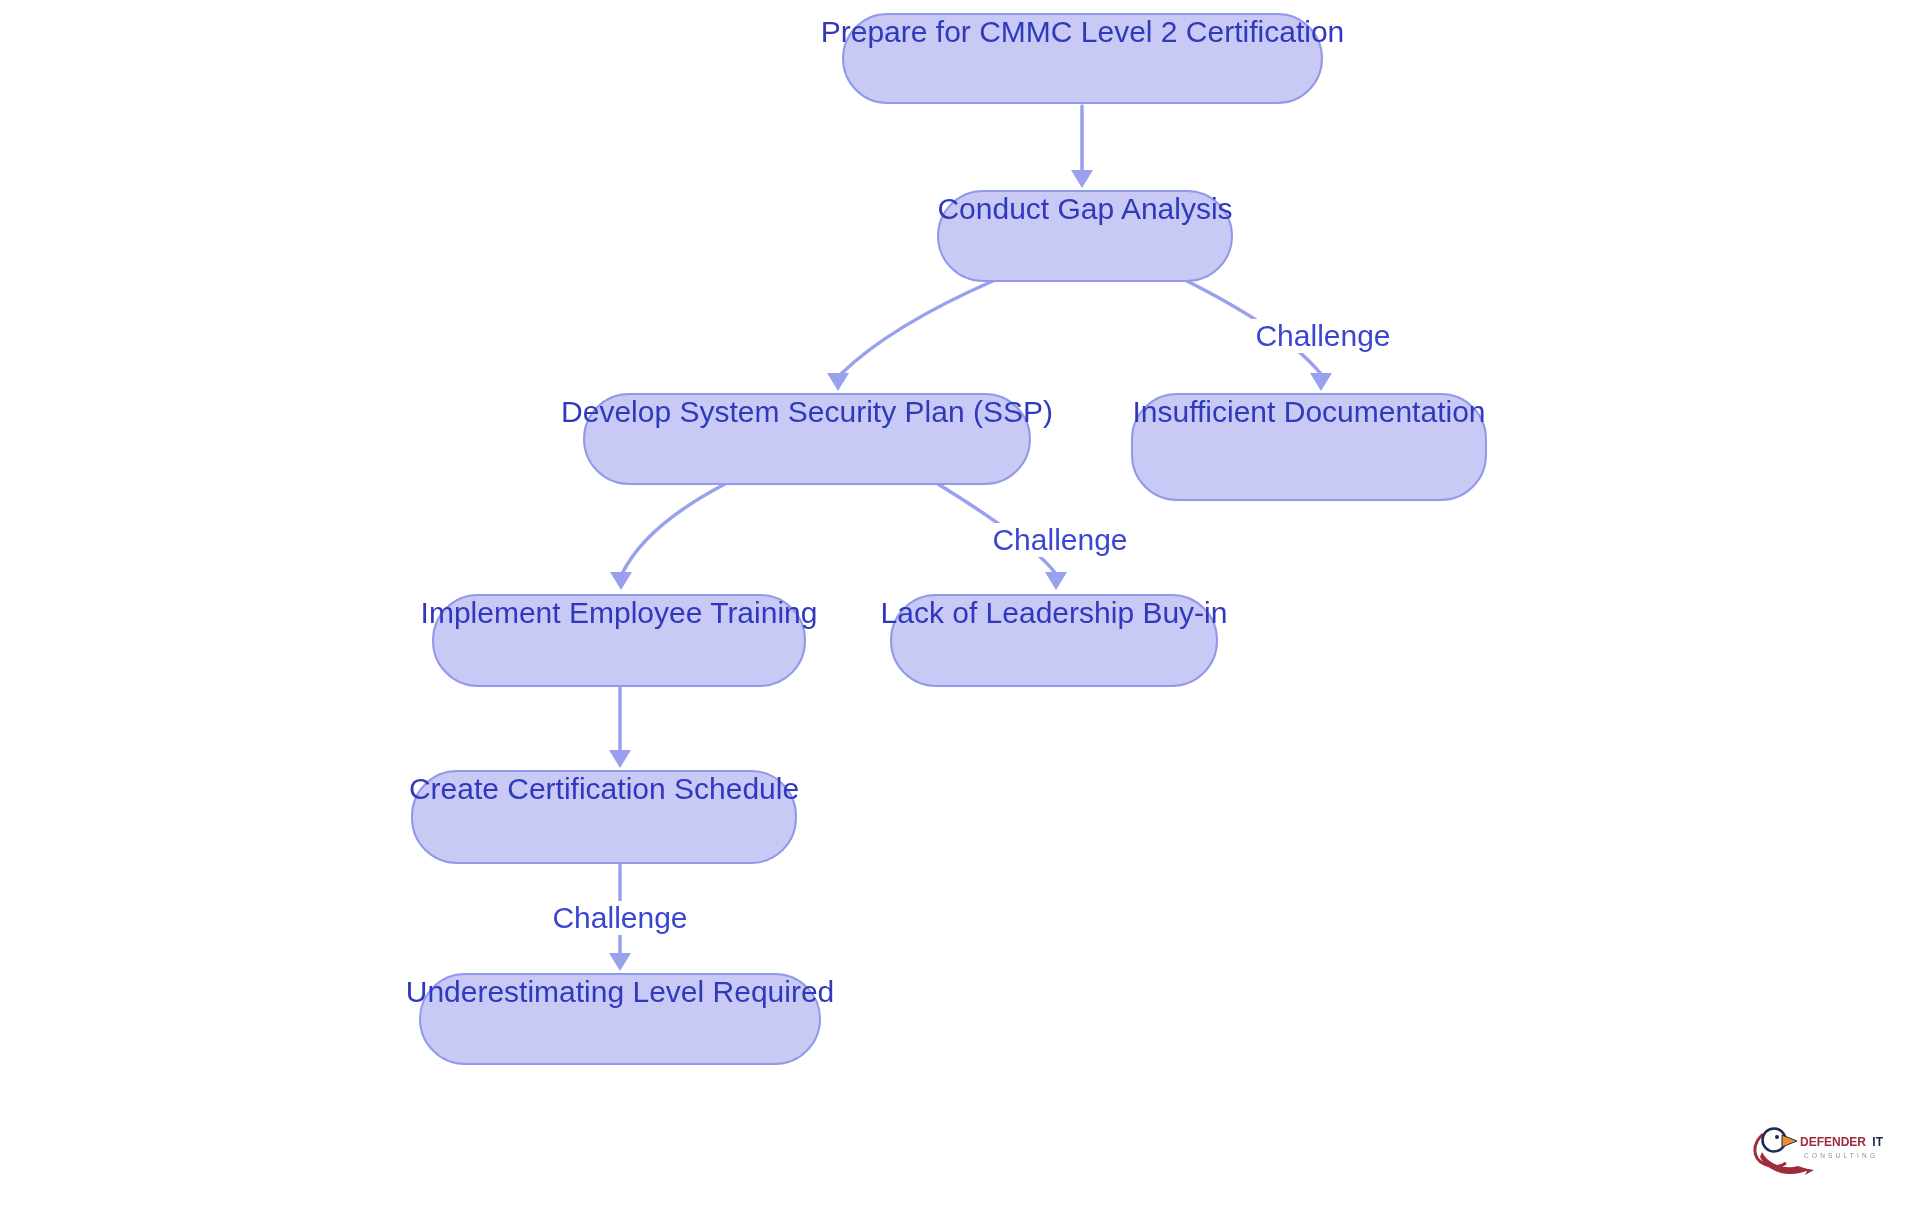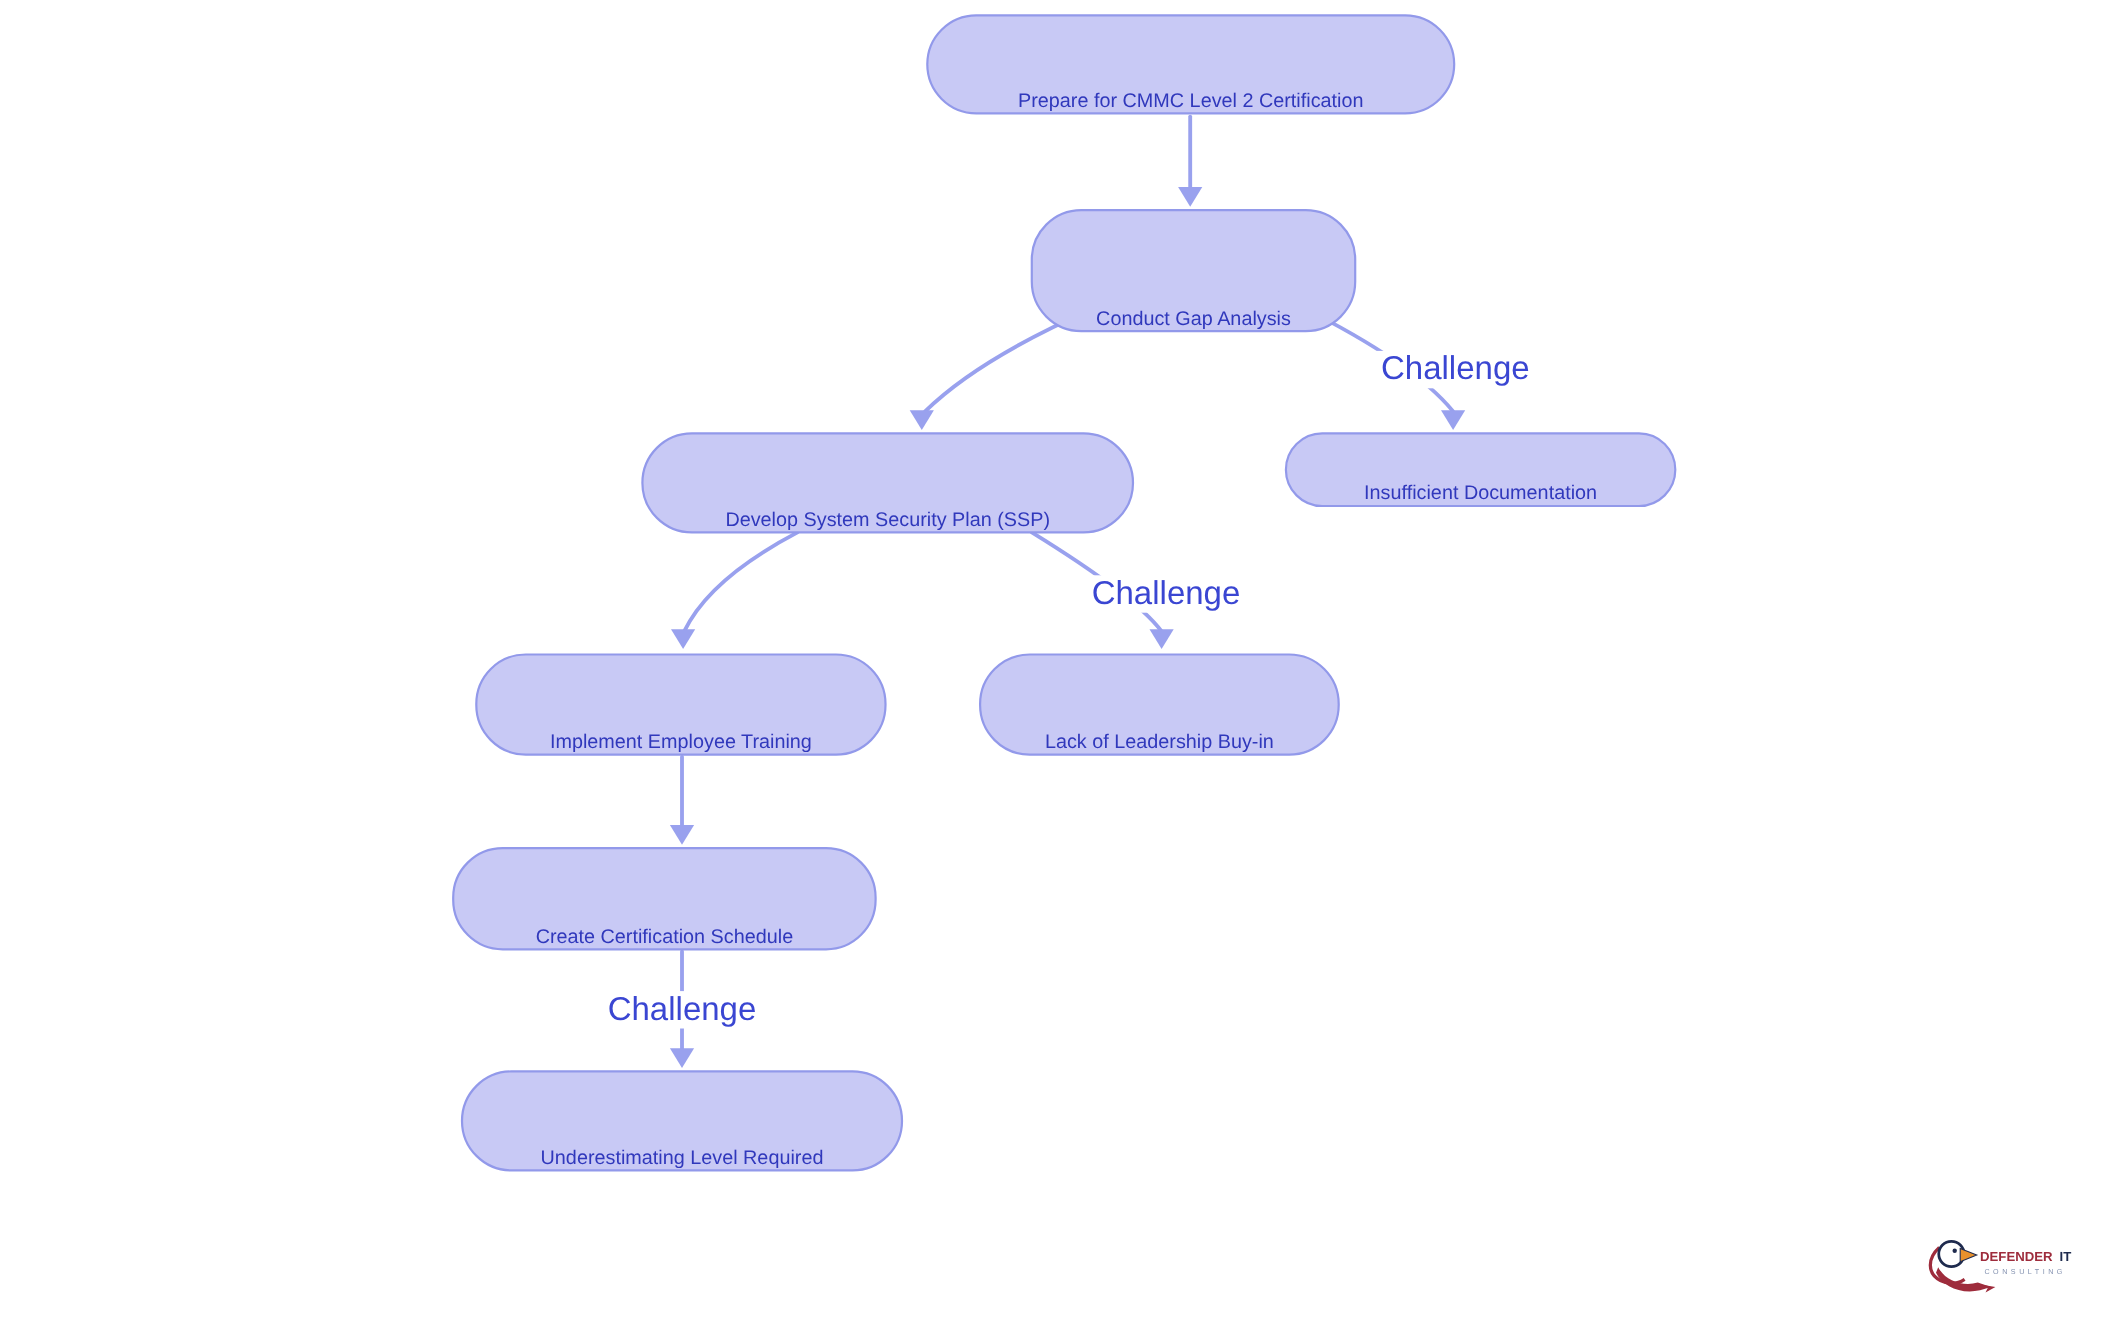--- a/index.html
+++ b/index.html
@@ -17,24 +17,24 @@
     width: 1920px; height: 1215px;
     pointer-events: none;
   }
   .node {
     position: absolute;
     box-sizing: border-box;
     background: #c8c9f5;
     border: 2px solid #9299ea;
     border-radius: 46px;
     display: flex;
-    align-items: flex-end;
+    align-items: flex-start;
     justify-content: center;
     color: #3038bc;
-    font-size: 18px;
+    font-size: 30px;
     white-space: nowrap;
     text-align: center;
   }
   .edge-label {
     position: absolute;
     transform: translate(-50%, -50%);
     font-size: 30px;
     color: #3a46d2;
     background: #ffffff;
     padding: 0 6px;
@@ -71,27 +71,27 @@
       <polygon points="610,572 632,572 621,590"></polygon>
       <polygon points="1045,572 1067,572 1056,590"></polygon>
       <polygon points="609,750 631,750 620,768"></polygon>
       <polygon points="609,953 631,953 620,971"></polygon>
     </g>
   </svg>
 
   <div class="node" style="left:842px; top:13px;  width:481px; height:91px;">
     <span>Prepare for CMMC Level 2 Certification</span>
   </div>
-  <div class="node" style="left:937px; top:190px; width:296px; height:112px;">
+  <div class="node" style="left:937px; top:190px; width:296px; height:92px;">
     <span>Conduct Gap Analysis</span>
   </div>
   <div class="node" style="left:583px; top:393px; width:448px; height:92px;">
     <span>Develop System Security Plan (SSP)</span>
   </div>
-  <div class="node" style="left:1168px; top:393px; width:356px; height:68px;">
+  <div class="node" style="left:1131px; top:393px; width:356px; height:108px;">
     <span>Insufficient Documentation</span>
   </div>
   <div class="node" style="left:432px; top:594px; width:374px; height:93px;">
     <span>Implement Employee Training</span>
   </div>
   <div class="node" style="left:890px; top:594px; width:328px; height:93px;">
     <span>Lack of Leadership Buy-in</span>
   </div>
   <div class="node" style="left:411px; top:770px; width:386px; height:94px;">
     <span>Create Certification Schedule</span>

